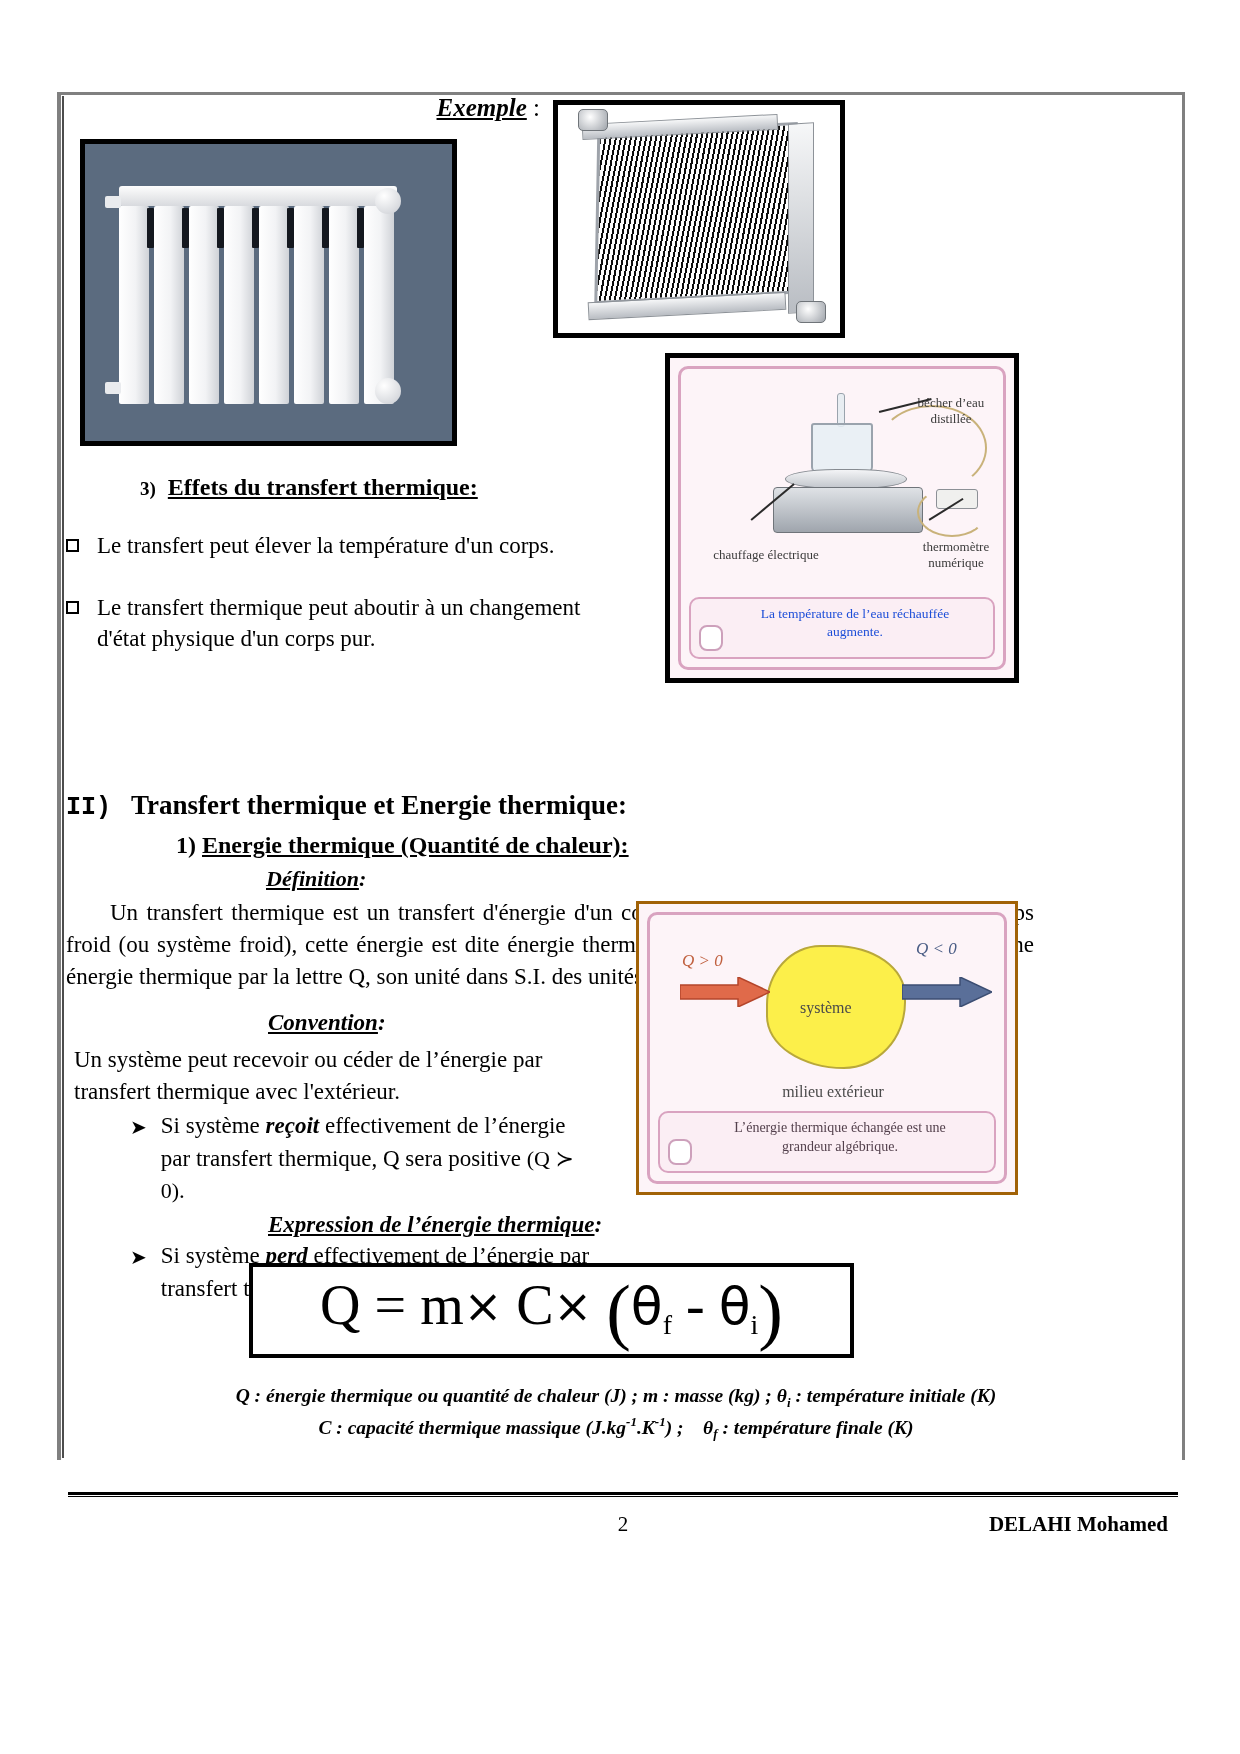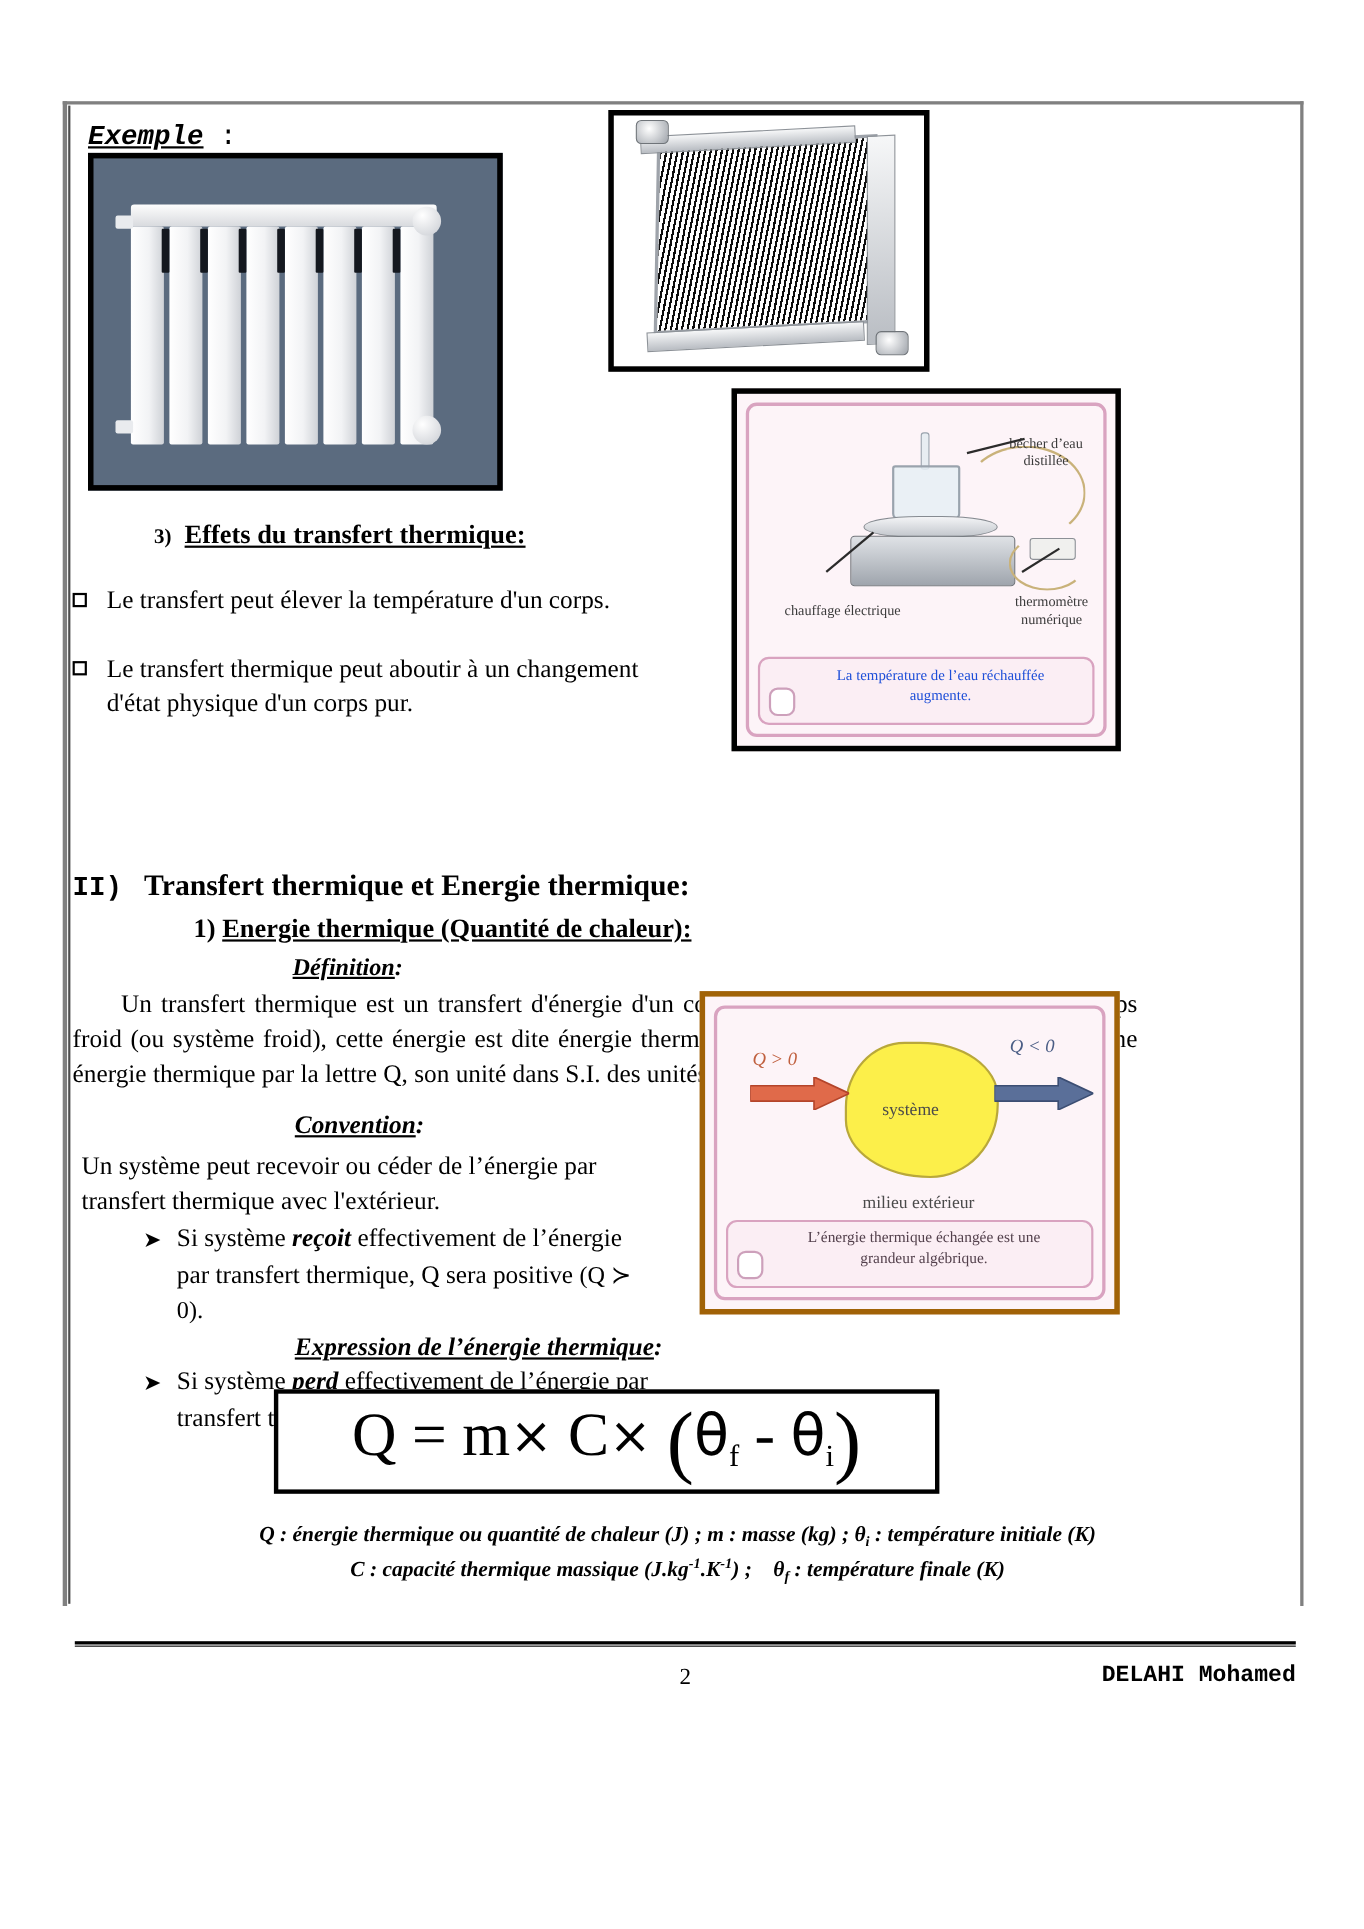--- a/index.html
+++ b/index.html
@@ -54,23 +54,22 @@
     height: 34px;
     font-size: 21px;
   }
   .footer-page {
     position: absolute;
     left: 0; top: 0; width: 100%;
     text-align: center;
   }
   .footer-author {
     position: absolute;
-    right: 0; top: 0;
+    right: 10px; top: 0;
     font-weight: bold;
-    font-family: Liberation Mono, monospace;
   }
 
   
   .imgbox {
     position: absolute;
     background: #fff;
     border: 5px solid #000;
   }
 
   
@@ -247,21 +246,21 @@
     position: absolute;
     background: #2b2b2b;
     height: 1.5px;
     transform-origin: left center;
   }
 
   
   #img-systeme {
     left: 636px; top: 901px;
     width: 382px; height: 294px;
-    border: 5px solid #a16207;
+    border: 3px solid #a16207;
     background: #fdf4f8;
     overflow: hidden;
   }
   .sy-inner {
     position: absolute;
     left: 8px; top: 8px; right: 8px; bottom: 8px;
     border: 3px solid #d9a3c0;
     border-radius: 10px;
     background: #fdf4f8;
   }
@@ -310,26 +309,25 @@
     width: 24px; height: 26px;
     border: 2px solid #cda0bb;
     border-radius: 8px;
     background: #ffffff;
   }
 
   
   .txt { position: absolute; }
 
   .exemple-title {
-    left: 80px; top: 110px; width: 460px;
-    text-align: left;
+    left: 80px; top: 94px; width: 460px;
+    text-align: right;
     font-size: 25px;
     font-weight: bold;
     font-style: italic;
-    font-family: Liberation Mono, monospace;
   }
   .exemple-title u { text-decoration: underline; }
   .exemple-colon { font-style: normal; font-weight: normal; }
 
   .h3-effets {
     left: 140px; top: 474px;
     font-size: 24px; font-weight: bold;
   }
   .h3-effets .num { font-size: 19px; }
   .h3-effets .ttl { text-decoration: underline; margin-left: 12px; }

